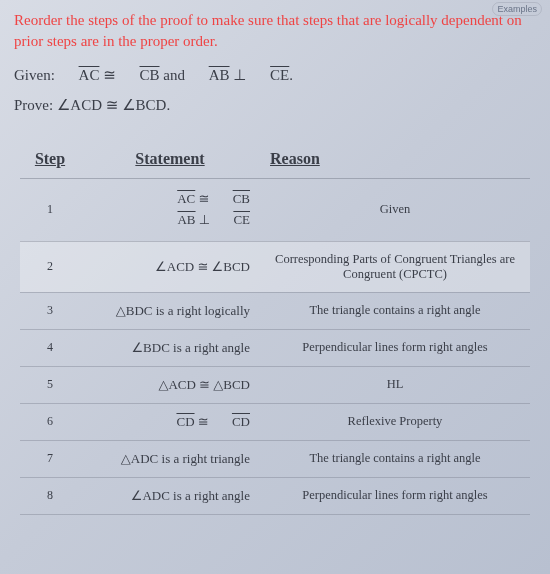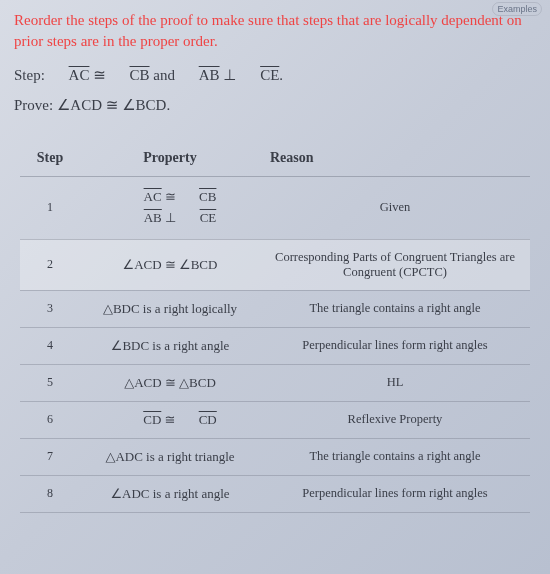--- a/index.html
+++ b/index.html
@@ -34,36 +34,37 @@
       padding: 0 6px;
     }
     table {
       width: 100%;
       border-collapse: collapse;
       font-family: Georgia, serif;
     }
     th {
       text-align: left;
       font-weight: bold;
-      font-size: 14px;
+      font-size: 16px;
       padding: 8px 10px 10px 10px;
       color: #3a3e48;
       border-bottom: 1px solid rgba(120,125,140,0.5);
+      text-decoration: underline;
     }
     th.step-h { width: 60px; text-align: center; }
     th.stmt-h { width: 180px; text-align: center; }
     td {
       padding: 10px 10px;
       font-size: 13px;
       color: #3a3e48;
       border-bottom: 1px solid rgba(120,125,140,0.4);
       vertical-align: middle;
     }
     td.step-c { text-align: center; font-size: 12px; }
-    td.stmt-c { text-align: center; }
+    td.stmt-c { text-align: right; }
     td.reason-c { font-size: 12.5px; text-align: center; }
     .row-highlight td {
       background: rgba(255,255,255,0.28);
     }
     .double-line { line-height: 1.6; }
     .corner-tag {
       position: absolute;
       top: 2px;
       right: 8px;
       font-size: 9px;
@@ -75,33 +76,33 @@
     }
   </style>
 </head>
 <body>
 
 <div class="corner-tag">Examples</div>
 
 <div class="instruction">Reorder the steps of the proof to make sure that steps that are logically dependent on prior steps are in the proper order.</div>
 
 <div class="given-prove">
-  <span>Step: </span><span class="overline">AC</span><span> ≅ </span><span class="overline">CB</span><span> and </span><span class="overline">AB</span><span> ⊥ </span><span class="overline">CE</span><span>.</span>
+  <span>Given: </span><span class="overline">AC</span><span> ≅ </span><span class="overline">CB</span><span> and </span><span class="overline">AB</span><span> ⊥ </span><span class="overline">CE</span><span>.</span>
 </div>
 
 <div class="given-prove">
   <span>Prove: </span><span>∠ACD</span><span> ≅ </span><span>∠BCD</span><span>.</span>
 </div>
 
 <div class="table-wrap">
 <table>
   <thead>
     <tr>
       <th class="step-h">Step</th>
-      <th class="stmt-h">Property</th>
+      <th class="stmt-h">Statement</th>
       <th>Reason</th>
     </tr>
   </thead>
   <tbody>
     <tr>
       <td class="step-c">1</td>
       <td class="stmt-c double-line">
         <span class="overline">AC</span><span> ≅ </span><span class="overline">CB</span><br>
         <span class="overline">AB</span><span> ⊥ </span><span class="overline">CE</span>
       </td>

